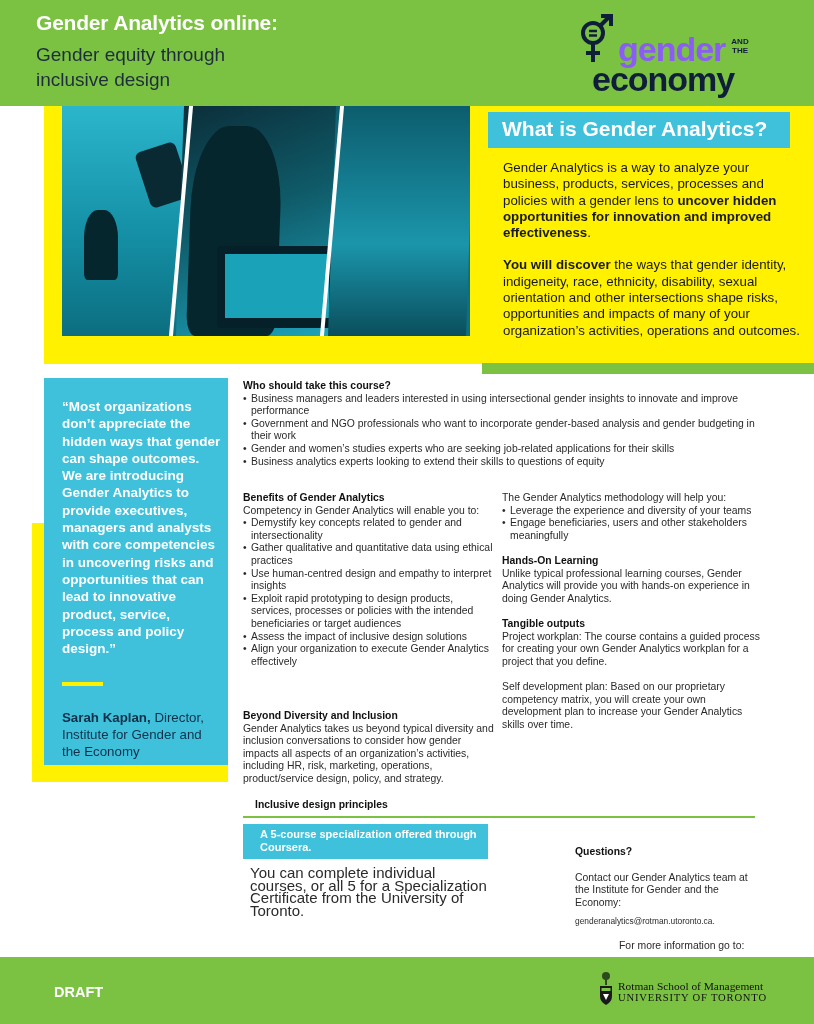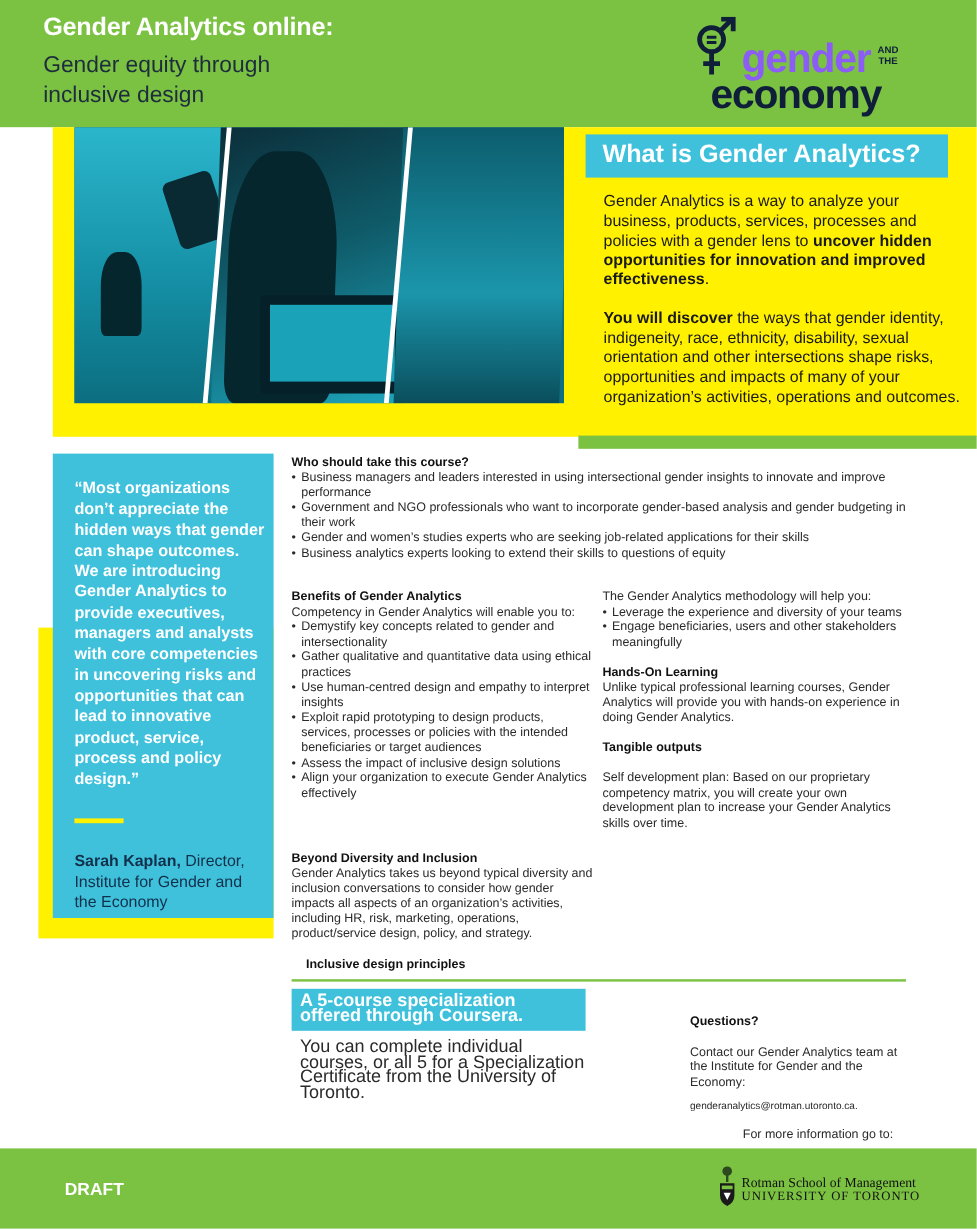--- a/index.html
+++ b/index.html
@@ -49,21 +49,21 @@
   .sec p.gap { margin-top: 12.6px; }
 
   .who { left: 243px; top: 380px; width: 520px; }
   .benefits { left: 243px; top: 492px; width: 252px; }
   .method { left: 502px; top: 492px; width: 262px; }
   .beyond { left: 243px; top: 710px; width: 252px; }
   .inclusive { left: 243px; top: 799px; width: 252px; margin-left: 12px; }
   .incl-rule { position: absolute; left: 243px; top: 816px; width: 512px; height: 2px; background: #7bc142; }
 
   .coursera-banner { position: absolute; left: 243px; top: 824px; width: 245px; height: 35px; background: #3fc1dc; }
-  .coursera-title { position: absolute; left: 250px; top: 828px; width: 232px; font-size: 15px; line-height: 12.6px; font-weight: bold; color: #ffffff; }
+  .coursera-title { position: absolute; left: 260px; top: 828px; width: 232px; font-size: 11px; line-height: 12.6px; font-weight: bold; color: #ffffff; }
   .coursera-body { position: absolute; left: 250px; top: 867px; width: 240px; font-size: 15px; line-height: 12.6px; color: #2a2a2a; }
 
   .questions { position: absolute; left: 575px; top: 846px; width: 190px; font-size: 10.4px; line-height: 12.6px; color: #2a2a2a; }
   .questions h4 { font-size: 10.4px; font-weight: bold; color: #111; margin-bottom: 13px; }
   .questions .contact { margin-bottom: 6px; }
   .questions .email { font-size: 8.4px; margin-bottom: 12px; }
   .questions .more { margin-bottom: 7px; padding-left: 44px; }
 
   .footer { position: absolute; left: 0; top: 957px; width: 814px; height: 67px; background: #7bc142; }
   .footer-draft { position: absolute; left: 54px; top: 984px; font-size: 14.5px; font-weight: bold; color: #ffffff; }
@@ -155,20 +155,21 @@
 
 <div class="sec method">
   <div>The Gender Analytics methodology will help you:</div>
   <ul>
     <li>Leverage the experience and diversity of your teams</li>
     <li>Engage beneficiaries, users and other stakeholders meaningfully</li>
   </ul>
   <h4 class="gap" style="margin-top:12.6px;">Hands-On Learning</h4>
   <div>Unlike typical professional learning courses, Gender Analytics will provide you with hands-on experience in doing Gender Analytics.</div>
   <h4 style="margin-top:12.6px;">Tangible outputs</h4>
+  <div>Project workplan: The course contains a guided process for creating your own Gender Analytics workplan for a project that you define.</div>
   <p class="gap">Self development plan: Based on our proprietary competency matrix, you will create your own development plan to increase your Gender Analytics skills over time.</p>
 </div>
 
 <div class="sec beyond">
   <h4>Beyond Diversity and Inclusion</h4>
   <div>Gender Analytics takes us beyond typical diversity and inclusion conversations to consider how gender impacts all aspects of an organization’s activities, including HR, risk, marketing, operations, product/service design, policy, and strategy.</div>
 </div>
 
 <div class="sec inclusive">
   <h4>Inclusive design principles</h4>

